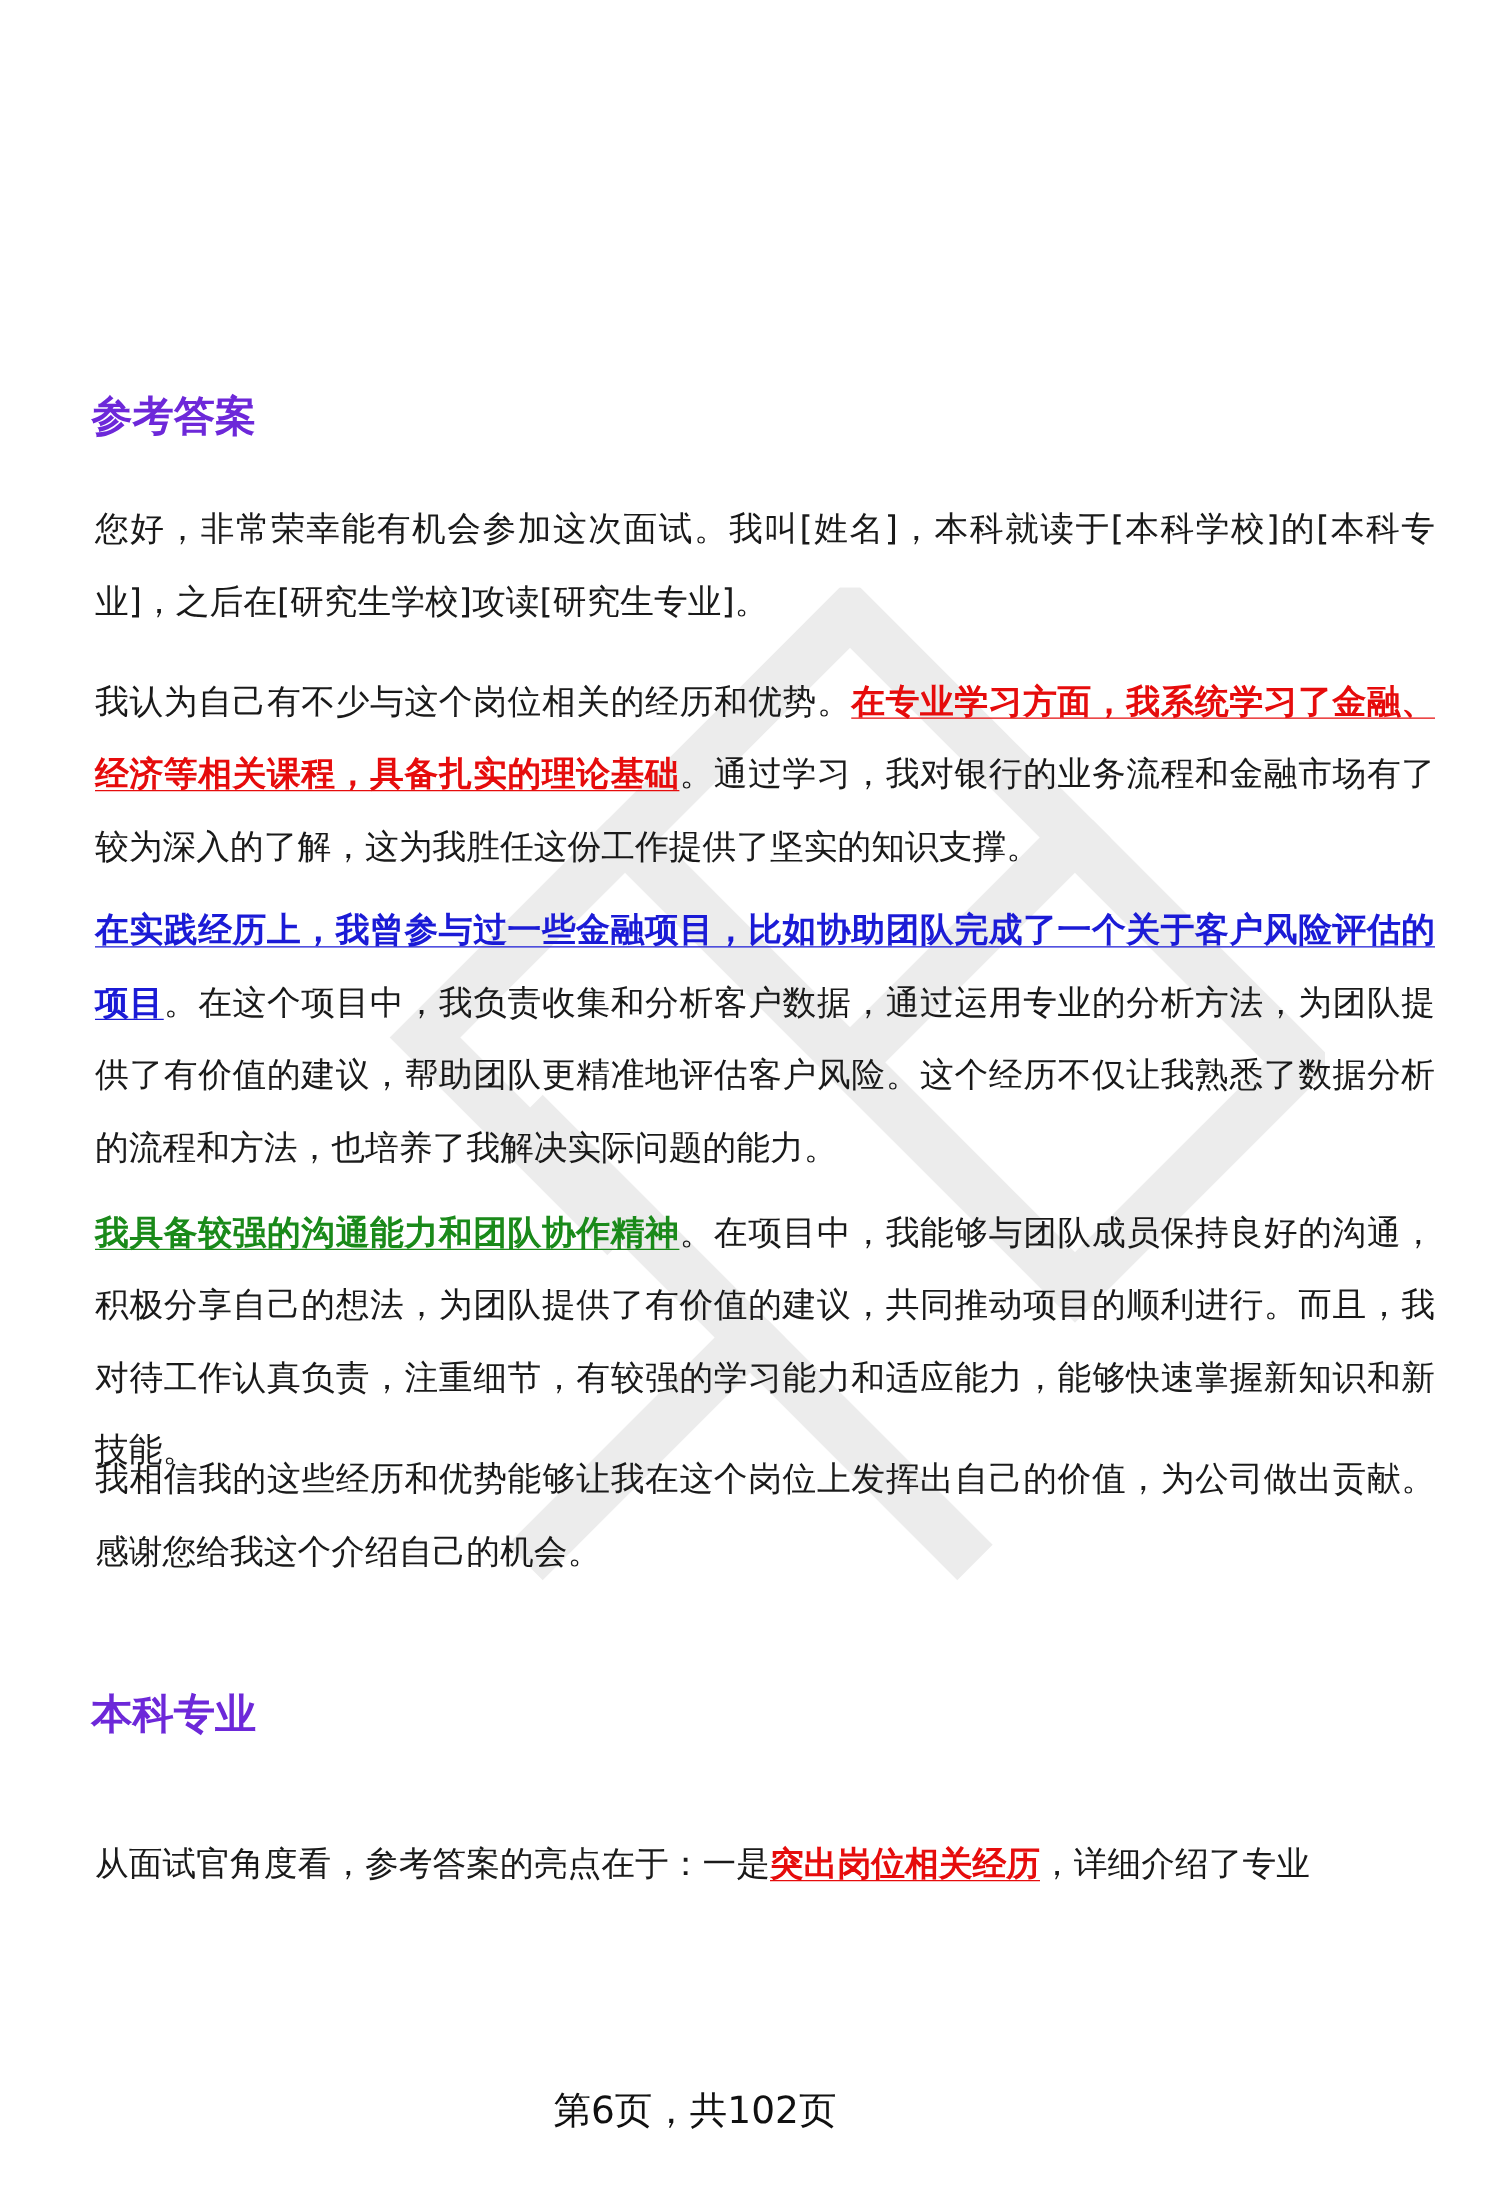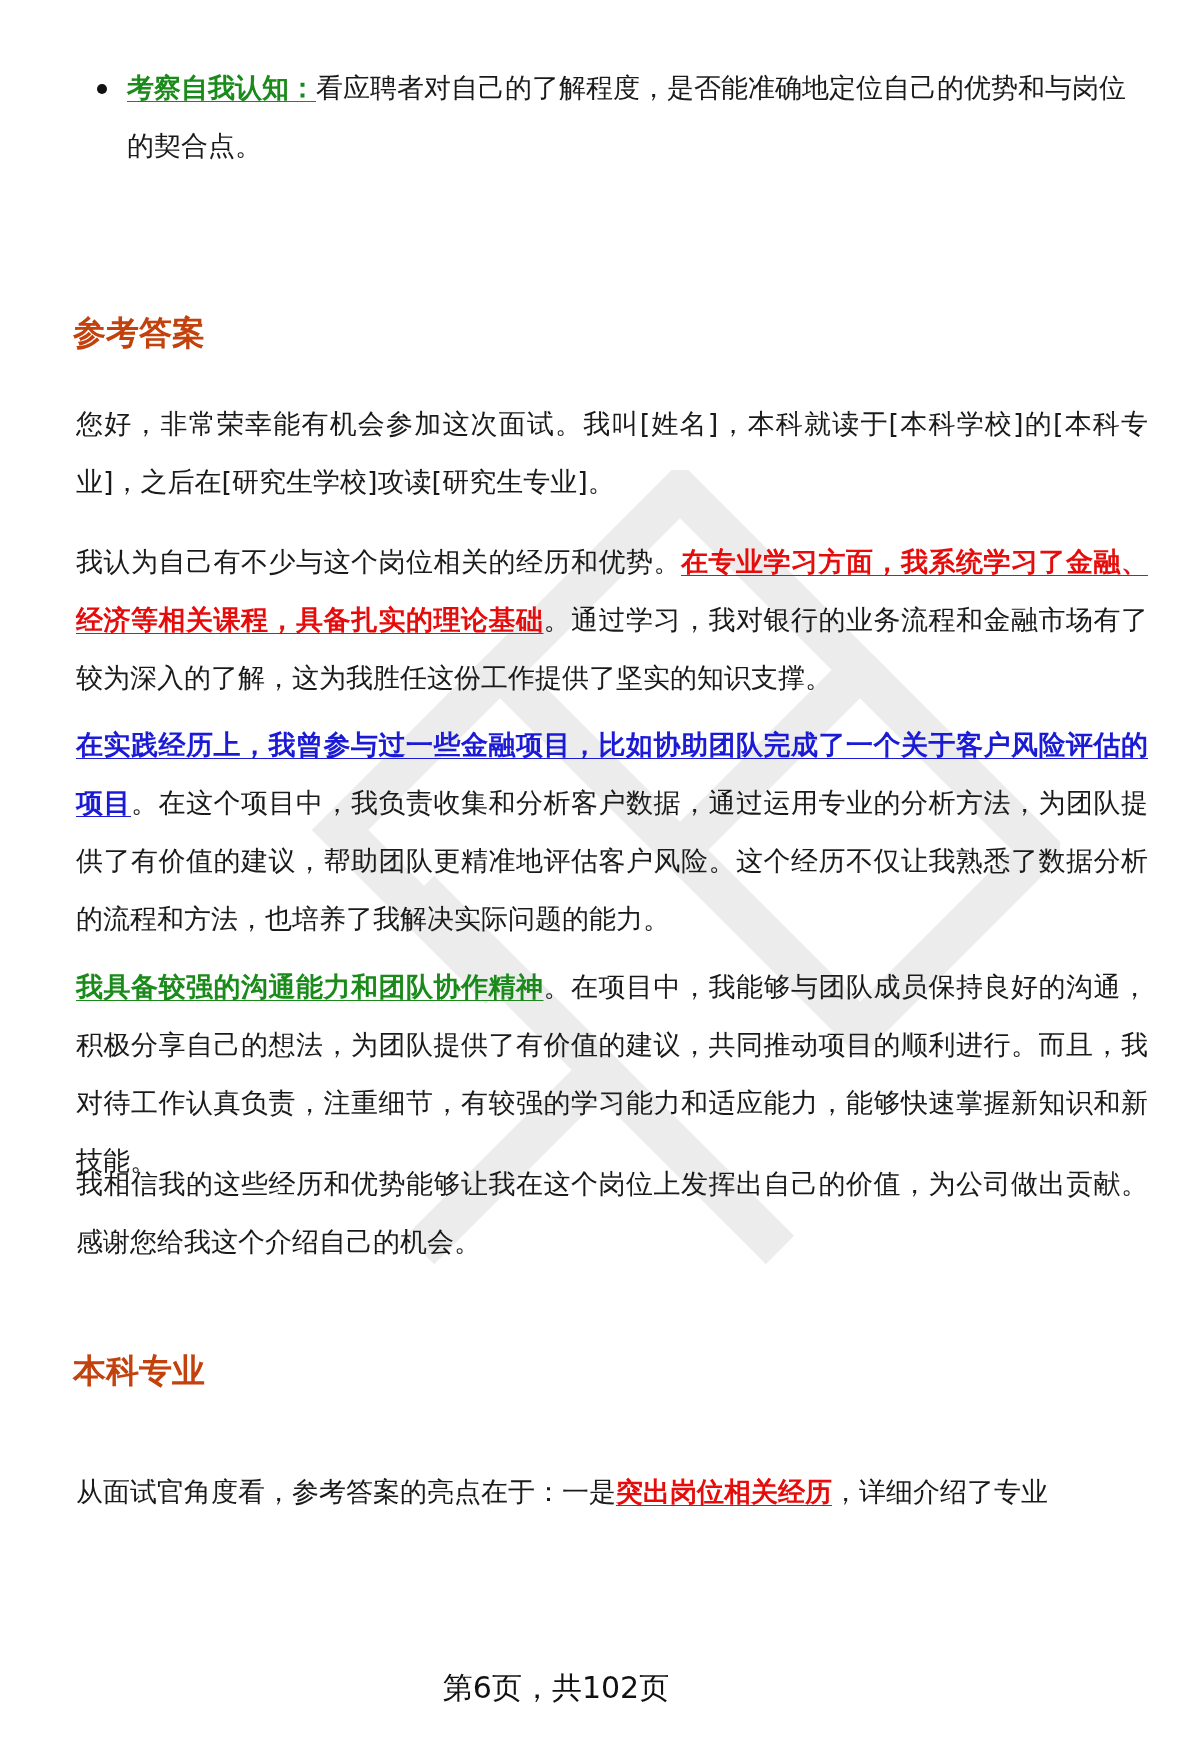--- a/index.html
+++ b/index.html
@@ -63,21 +63,21 @@
     }
     .hl-blue { color: #1b1bd6; text-decoration-color: #1b1bd6; }
     .hl-green { color: #1a8a1a; text-decoration-color: #1a8a1a; }
     .hl-red { color: #e60c0c; text-decoration-color: #e60c0c; }
     h2 {
       position: absolute;
       left: 73px;
       margin: 0;
       font-size: 33px;
       font-weight: bold;
-      color: #c2410c;
+      color: #6d28d9;
     }
     .para {
       position: absolute;
       left: 73px;
       width: 1072px;
       margin: 3px;
       font-size: 27px;
       line-height: 58px;
       text-align: justify;
     }
@@ -100,24 +100,20 @@
     <path d="M560 200 L740 380 L560 560 L380 380"></path>
     <path d="M120 420 L300 600 L120 780"></path>
     <path d="M300 600 L480 780"></path>
     <path d="M200 200 L40 360 L200 520"></path>
   </g>
 </svg>
 
 <div class="page">
 
   <ul class="bullets">
-    <li>
-      <span class="dot"></span>
-      <span class="hl hl-green">考察自我认知：</span><span>看应聘者对自己的了解程度，是否能准确地定位自己的优势和与岗位的契合点。</span>
-    </li>
   </ul>
 
   <h2 style="top:311px;">参考答案</h2>
 
   <p class="para" style="top:392px;">您好，非常荣幸能有机会参加这次面试。我叫[姓名]，本科就读于[本科学校]的[本科专业]，之后在[研究生学校]攻读[研究生专业]。</p>
 
   <p class="para" style="top:530px;">
     <span>我认为自己有不少与这个岗位相关的经历和优势。</span><span class="hl hl-red">在专业学习方面，我系统学习了金融、经济等相关课程，具备扎实的理论基础</span><span>。通过学习，我对银行的业务流程和金融市场有了较为深入的了解，这为我胜任这份工作提供了坚实的知识支撑。</span>
   </p>
 

